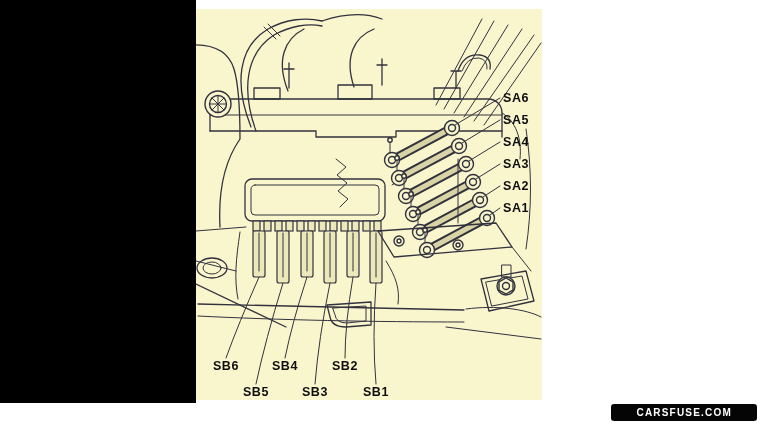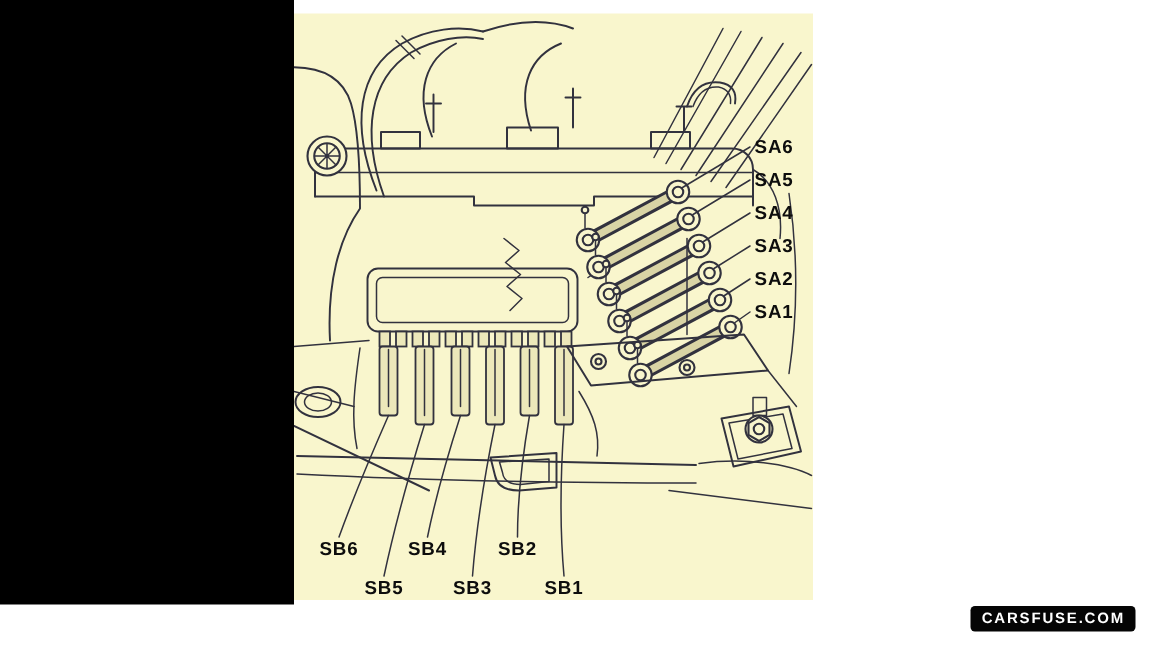--- a/index.html
+++ b/index.html
@@ -33,21 +33,21 @@
     letter-spacing:0.6px;
     fill:var(--label-text,#0d0d0d);
   }
   .watermark-badge{
     position:absolute;top:404px;right:11px;
     height:17px;
     display:flex;align-items:center;
     background:var(--badge-bg,#050505);
     color:var(--badge-text,#ffffff);
     border-radius:3px;
-    padding:0 7px;
+    padding:0 25px;
     font-size:10px;font-weight:bold;
     letter-spacing:1.2px;
     font-family:"Liberation Sans", sans-serif;
   }
 </style>
 </head>
 <body>
 
 <div class="stage">
 

